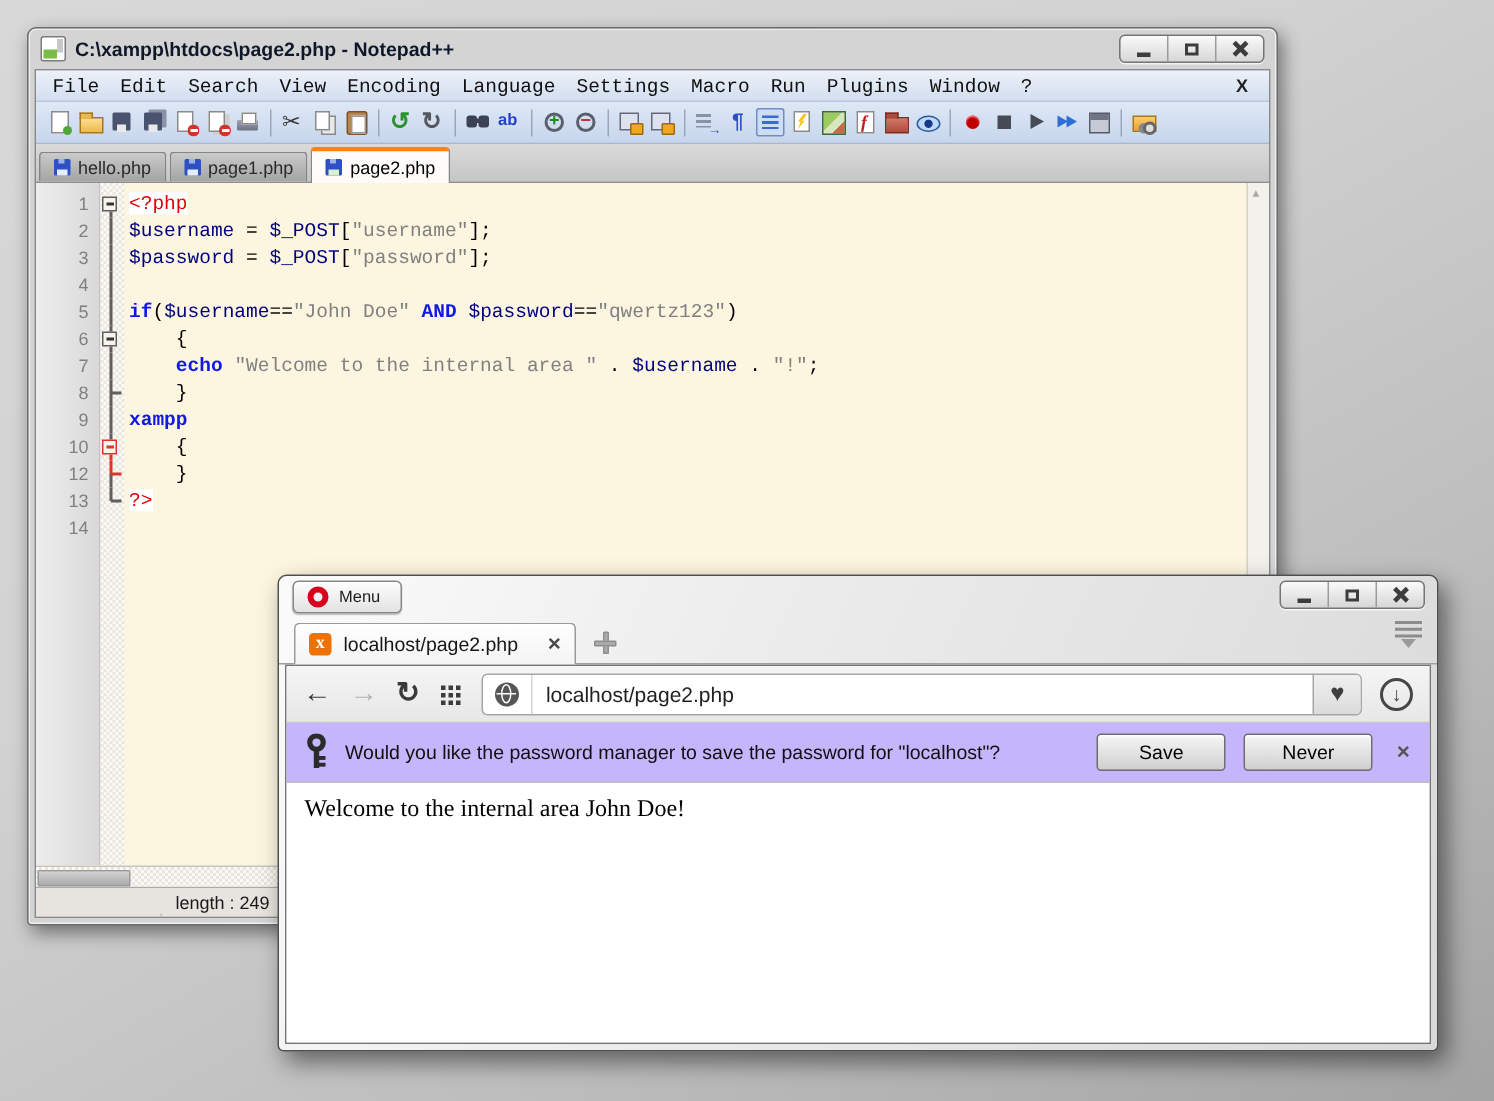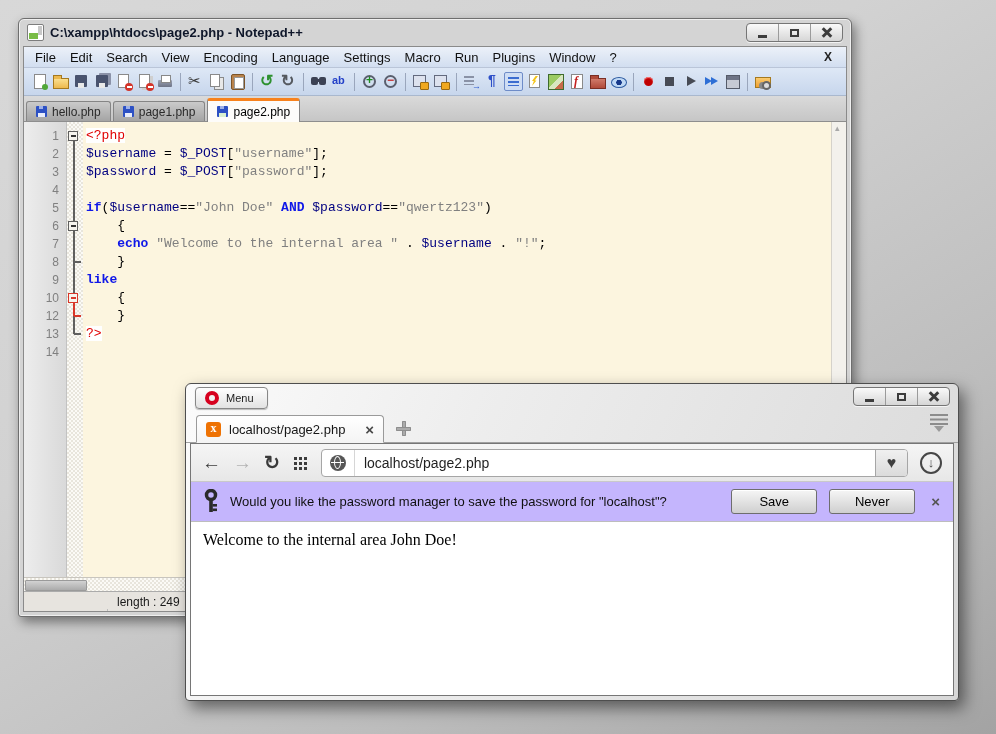--- a/index.html
+++ b/index.html
@@ -24,21 +24,21 @@
   .g-max{width:9px;height:8px;border:2px solid #3c3c3c;box-sizing:border-box;}
   .g-close{position:relative;width:12px;height:12px;}
   .g-close::before,.g-close::after{content:"";position:absolute;left:0;top:4.5px;width:12px;height:3px;background:#3c3c3c;}
   .g-close::before{transform:rotate(45deg);}
   .g-close::after{transform:rotate(-45deg);}
 
   .np-client{position:absolute;left:4px;right:4px;top:27px;bottom:4px;border:1px solid #8A8A8A;
     display:flex;flex-direction:column;background:#EDEDED;overflow:hidden;}
   .np-menubar{height:20px;flex:0 0 20px;background:linear-gradient(#ECF1F9,#D2DEF0);display:flex;align-items:center;
     padding:0 4px;font-size:13px;color:#101010;border-bottom:1px solid #BAC5D8;}
-  .np-menu-item{padding:1px 7px;white-space:nowrap;}
+  .np-menu-item{padding:1px 7px;white-space:nowrap;font-family:Liberation Mono, monospace;}
   .np-menu-close{margin-left:auto;padding:0 10px;font-weight:bold;font-size:12px;color:#222;}
 
   .np-toolbar{height:27px;flex:0 0 27px;background:linear-gradient(#DEE8F6,#C7D6EC);display:flex;align-items:center;
     padding:0 5px;border-bottom:1px solid #A9B8CE;}
   .tbsep{width:1px;height:18px;background:#9AA6BC;margin:0 4px;}
   .tbi{position:relative;width:19px;height:19px;margin:0 1px;border-radius:2px;flex:0 0 19px;}
   .tbi::before,.tbi::after{position:absolute;}
   
   .i-new-file::before{content:"";left:4px;top:2px;width:10px;height:13px;background:#fff;border:1px solid #8a8a8a;}
   .i-new-file::after{content:"";right:1px;bottom:1px;width:6px;height:6px;background:#51A838;border-radius:50%;}
@@ -361,21 +361,21 @@
               <i class="ftick"></i>
             </span>
             <span class="np-line"><span class="c-pl">    }</span></span>
           </div>
           <div class="np-row">
             <span class="np-num">9</span>
             <span class="np-fold">
               <i class="fv t"></i>
               <i class="fv b"></i>
             </span>
-            <span class="np-line"><span class="c-kw">like</span></span>
+            <span class="np-line"><span class="c-kw">xampp</span></span>
           </div>
           <div class="np-row">
             <span class="np-num">10</span>
             <span class="np-fold">
               <i class="fv t"></i>
               <i class="fv b r"></i>
               <i class="fbox r"></i>
             </span>
             <span class="np-line"><span class="c-pl">    {</span></span>
           </div>

